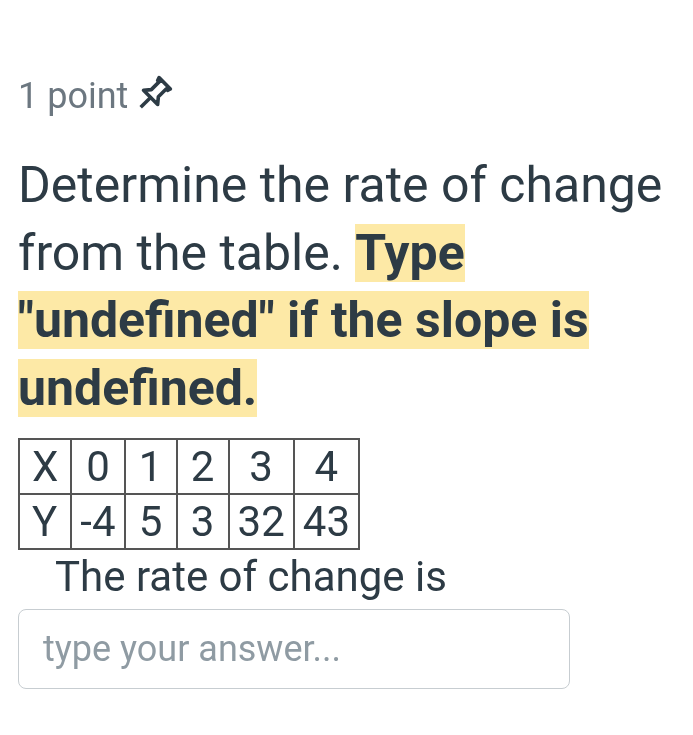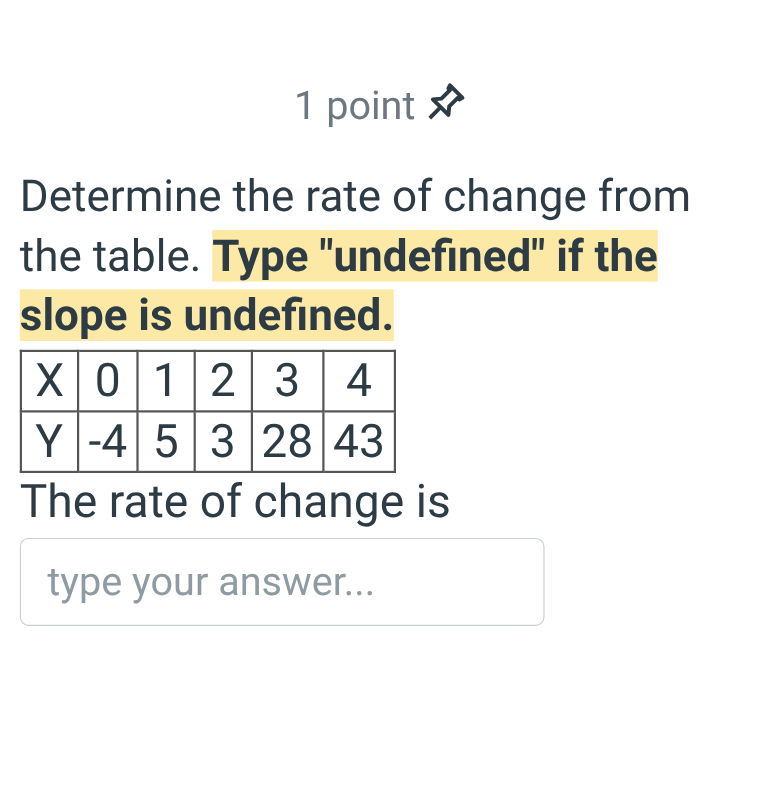--- a/index.html
+++ b/index.html
@@ -10,40 +10,40 @@
     body {
       font-family: -apple-system, BlinkMacSystemFont, "Segoe UI", Roboto, "Helvetica Neue", Arial, sans-serif;
       background: #ffffff;
       width: 693px;
       height: 735px;
       padding: 24px 18px;
       color: #2d3b45;
     }
     .header {
       display: flex;
-      justify-content: center;
+      justify-content: flex-start;
       align-items: center;
       margin-bottom: 32px;
       padding-top: 48px;
     }
     .points {
       font-size: 36px;
       color: #6c7780;
       font-weight: 400;
     }
     .pin-icon {
       width: 48px;
       height: 48px;
       cursor: pointer;
     }
     .question-text {
-      font-size: 40px;
+      font-size: 50px;
       line-height: 1.35;
       color: #2d3b45;
-      margin-bottom: 4px;
+      margin-bottom: 16px;
     }
     .highlight {
       background-color: #fde9a6;
       font-weight: 700;
     }
     .bold {
       font-weight: 700;
     }
     .table-container {
       margin-top: 2px;
@@ -60,23 +60,24 @@
       min-width: 52px;
     }
     td:first-child {
       text-align: left;
       padding: 2px 12px;
     }
     .prompt-line {
       font-size: 42px;
       color: #2d3b45;
       margin-top: 2px;
+      margin-left: 37px;
     }
     .answer-input {
-      width: 477px;
+      width: 552px;
       padding: 18px 24px;
       font-size: 36px;
       border: 1px solid #c7cdd1;
       border-radius: 8px;
       margin-top: 8px;
       color: #2d3b45;
       font-family: inherit;
     }
     .answer-input::placeholder {
       color: #8f9ba3;
@@ -112,21 +113,21 @@
       <td>1</td>
       <td>2</td>
       <td>3</td>
       <td>4</td>
     </tr>
     <tr>
       <td>Y</td>
       <td>-4</td>
       <td>5</td>
       <td>3</td>
-      <td>28</td>
+      <td>32</td>
       <td>43</td>
     </tr>
   </tbody>
     </table>
 </div>
 
 <div class="prompt-line">The rate of change is</div>
 
 <input type="text" class="answer-input" placeholder="type your answer..." style="">
 

